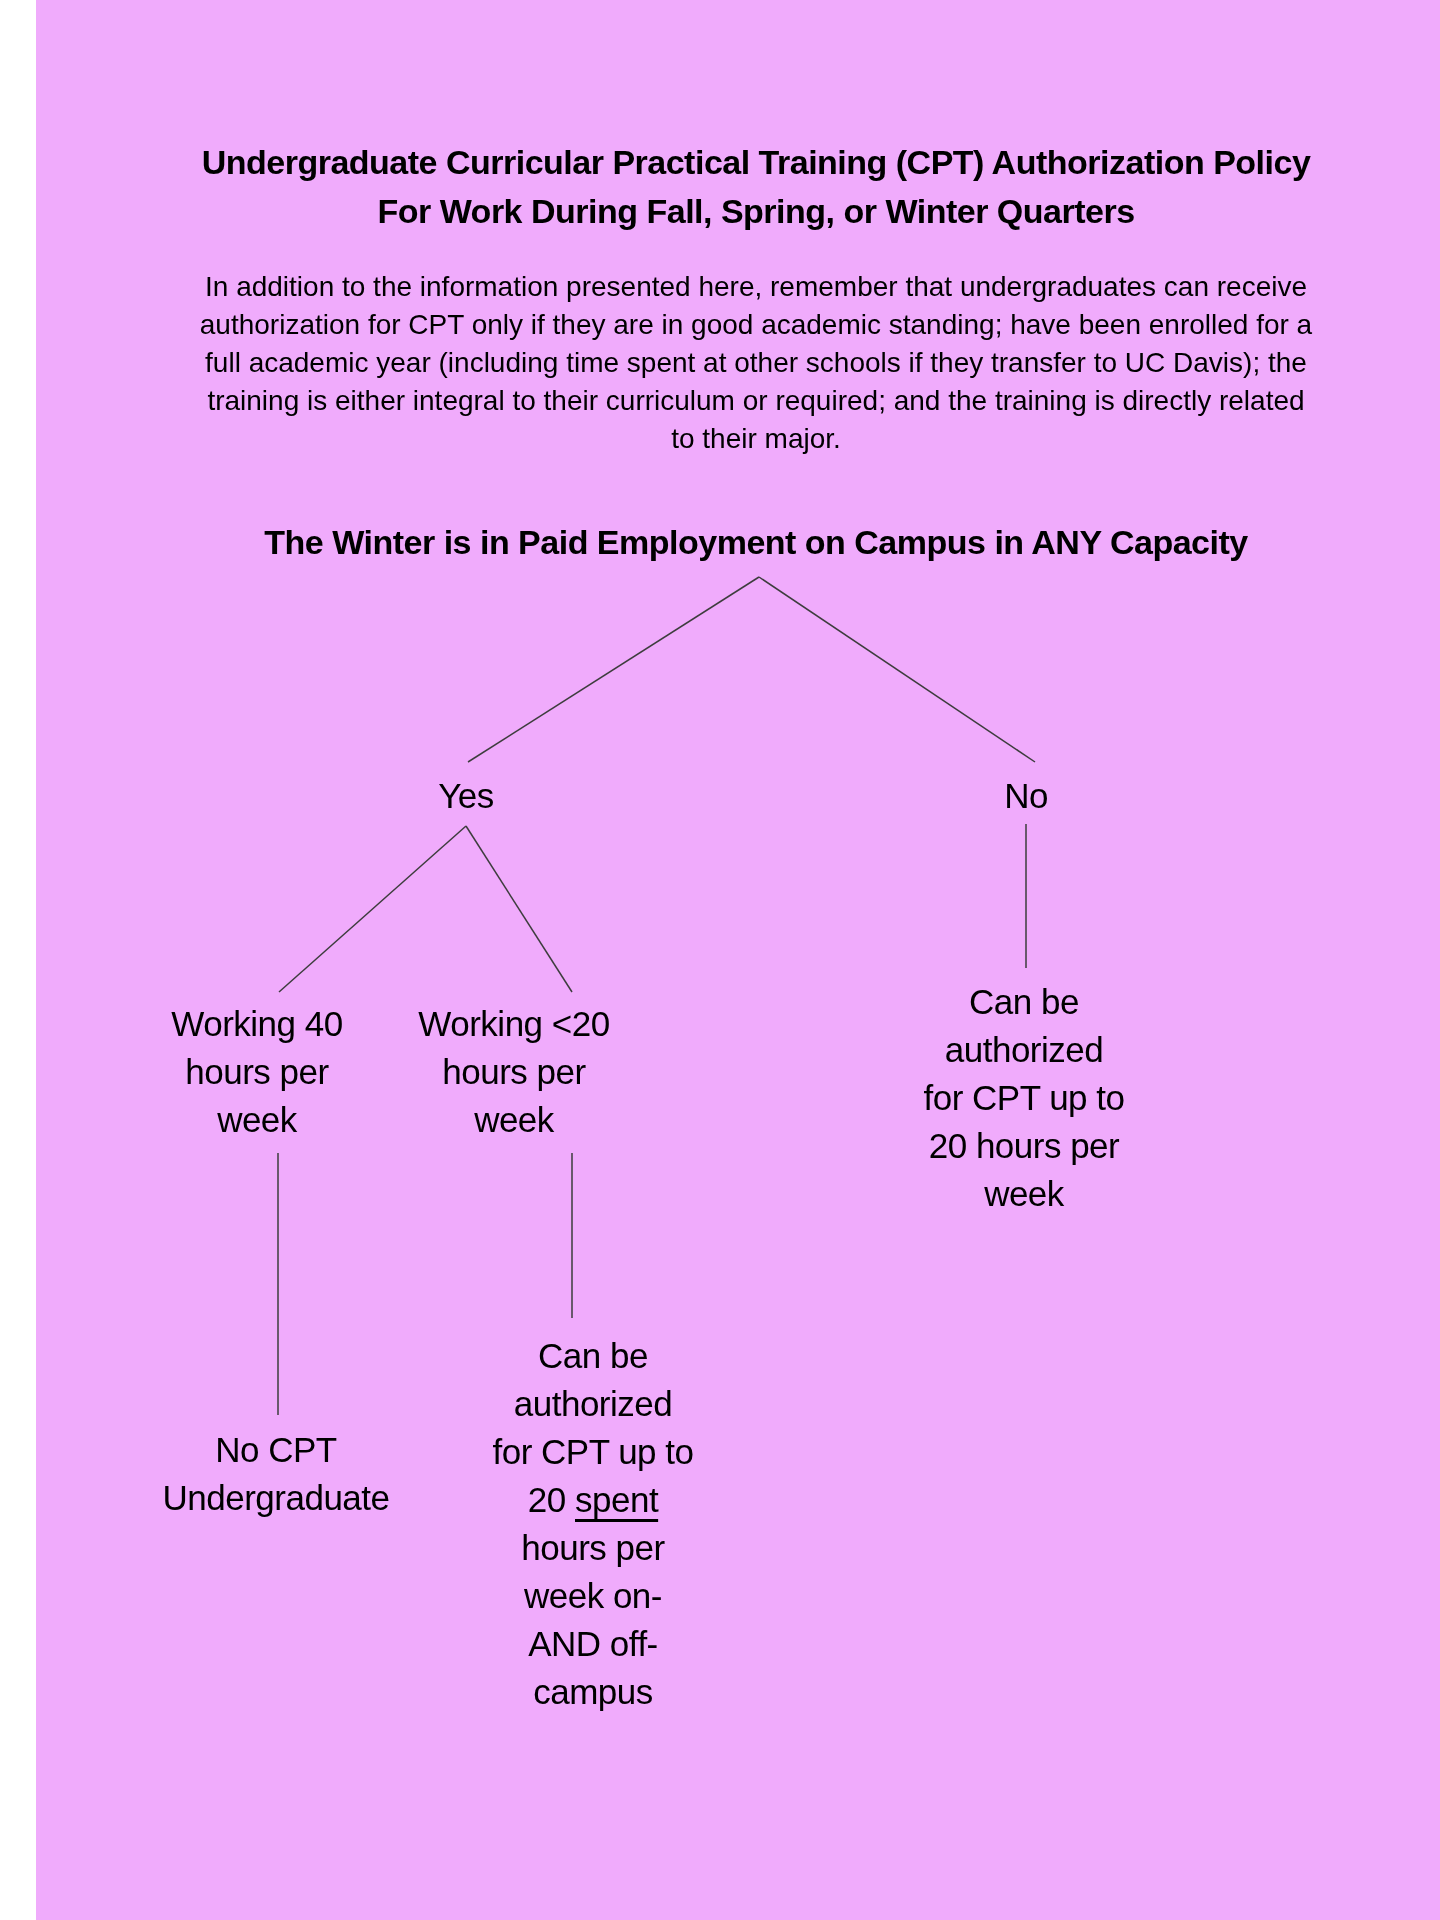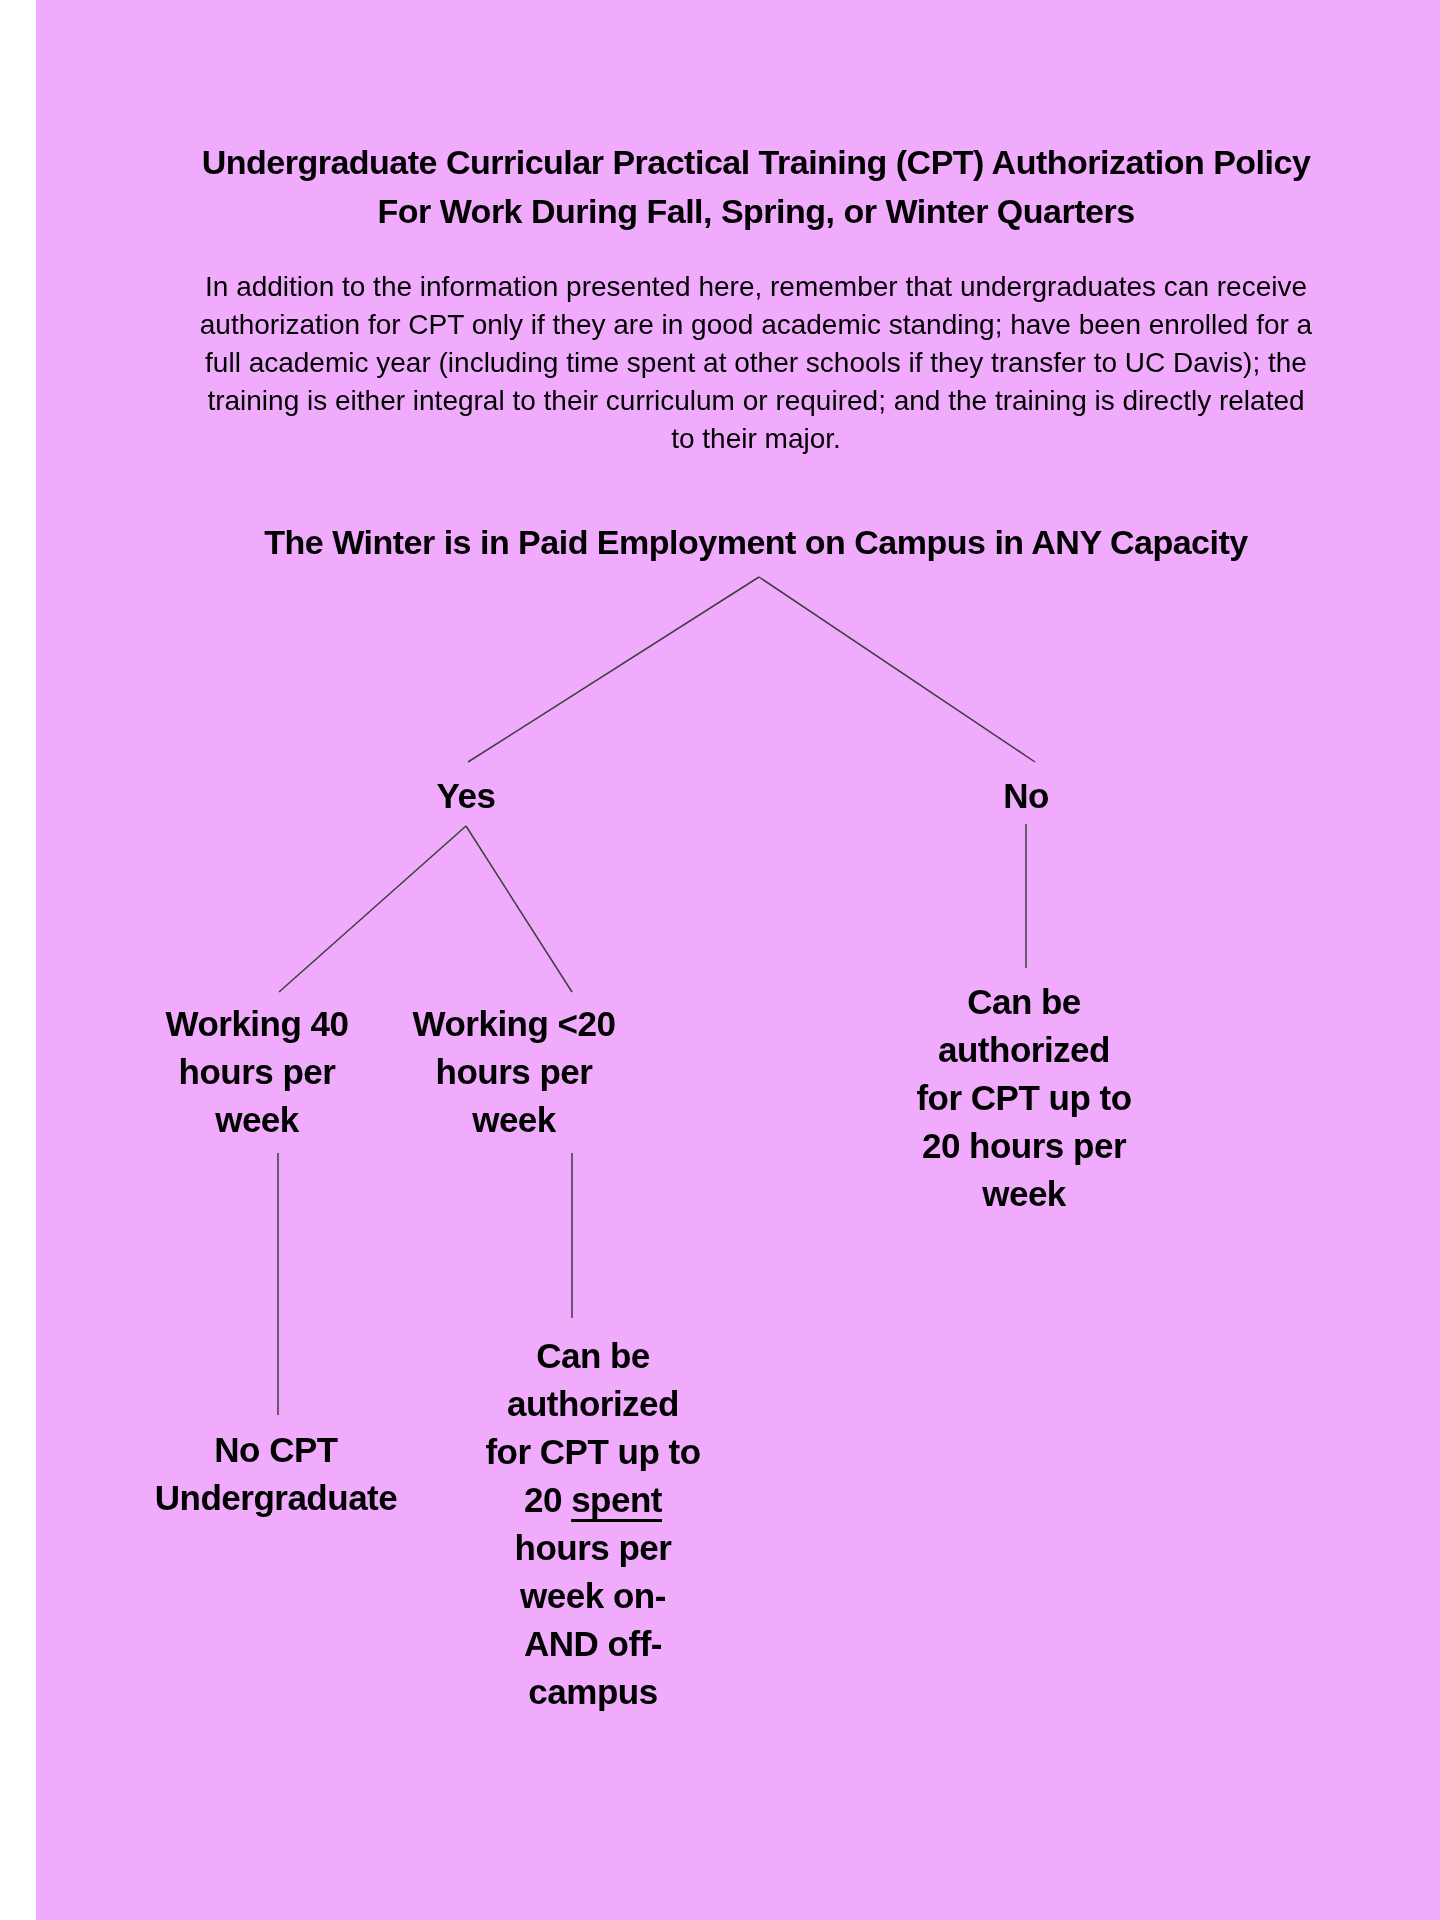--- a/index.html
+++ b/index.html
@@ -53,21 +53,21 @@
     position: absolute;
     top: 0;
     left: 0;
     pointer-events: none;
   }
   .node {
     position: absolute;
     transform: translateX(-50%);
     text-align: center;
     font-size: 35px;
-    font-weight: bold;
+    font-weight: normal;
     letter-spacing: -0.5px;
     line-height: 48px;
     white-space: pre-line;
   }
   .node .u {
     text-decoration: underline;
     text-decoration-thickness: 3px;
     text-underline-offset: 7px;
   }
 </style>

